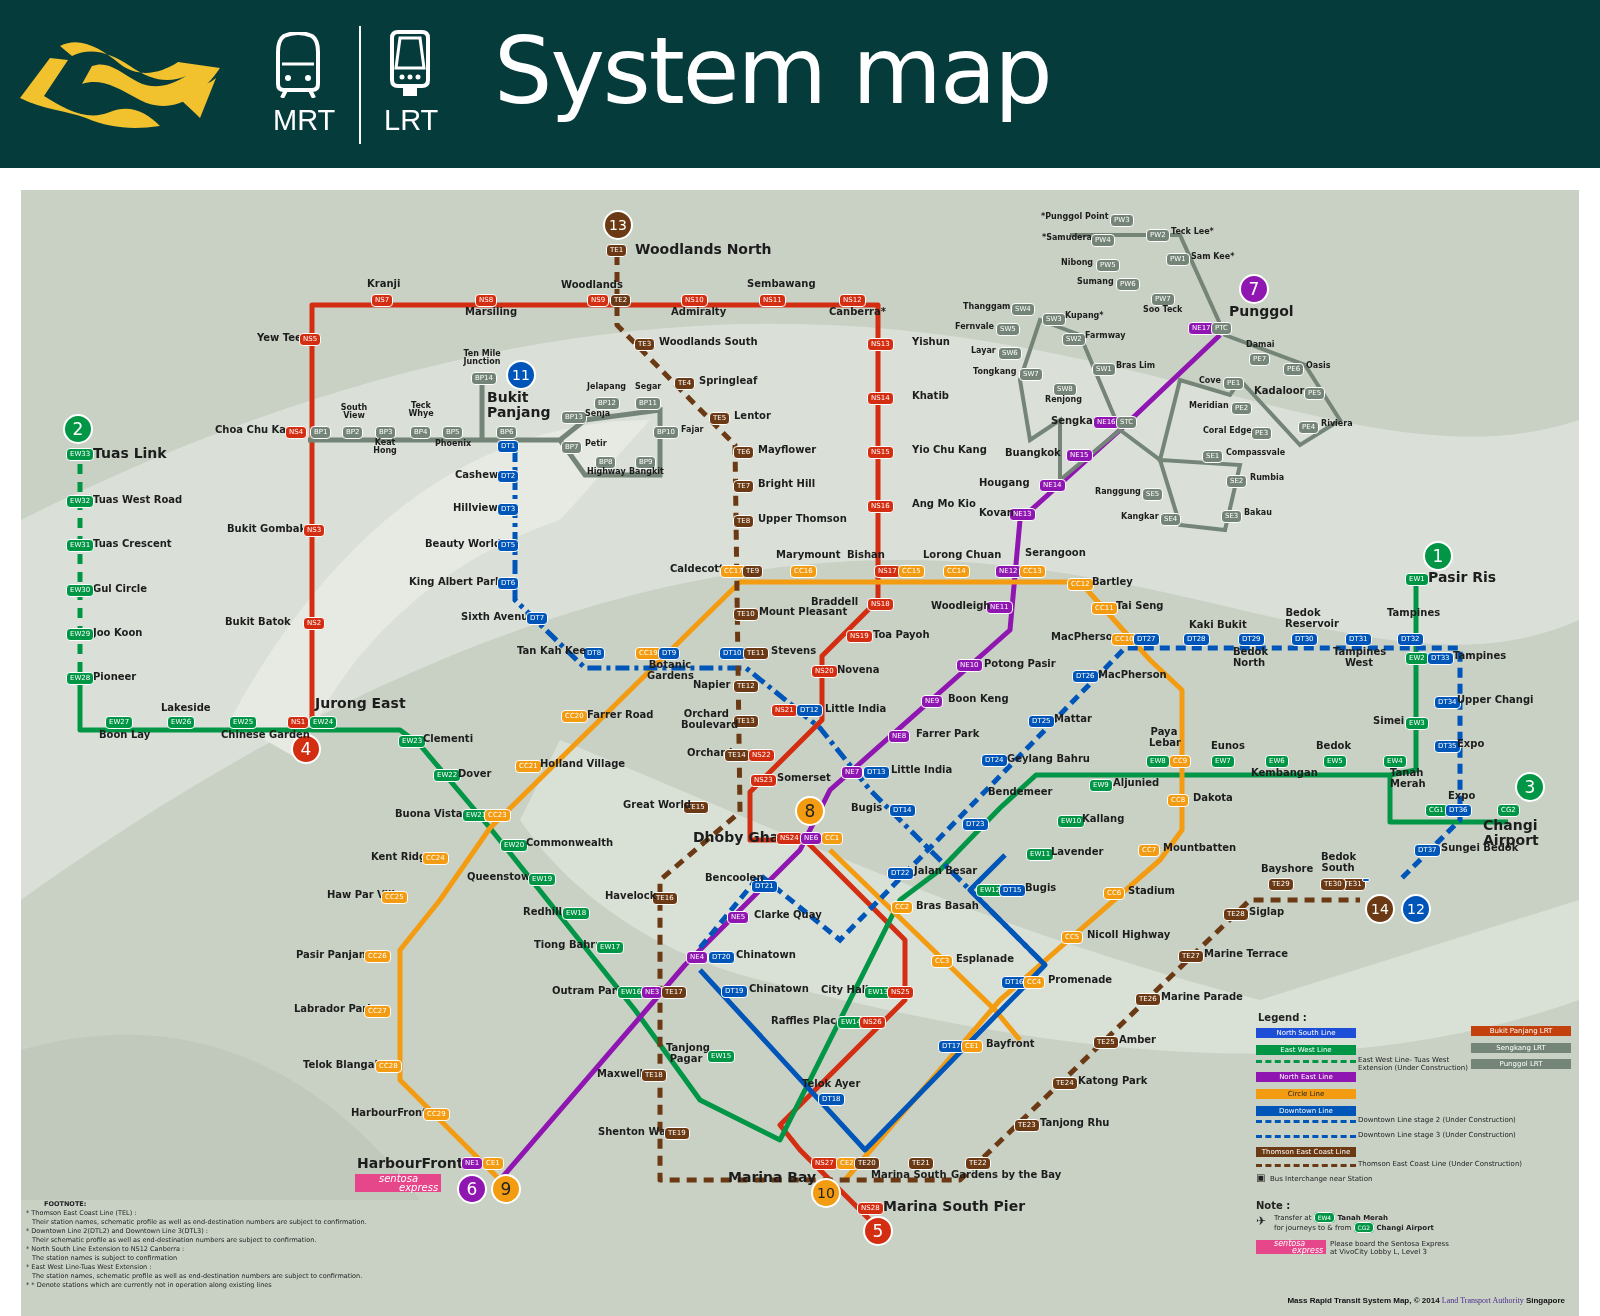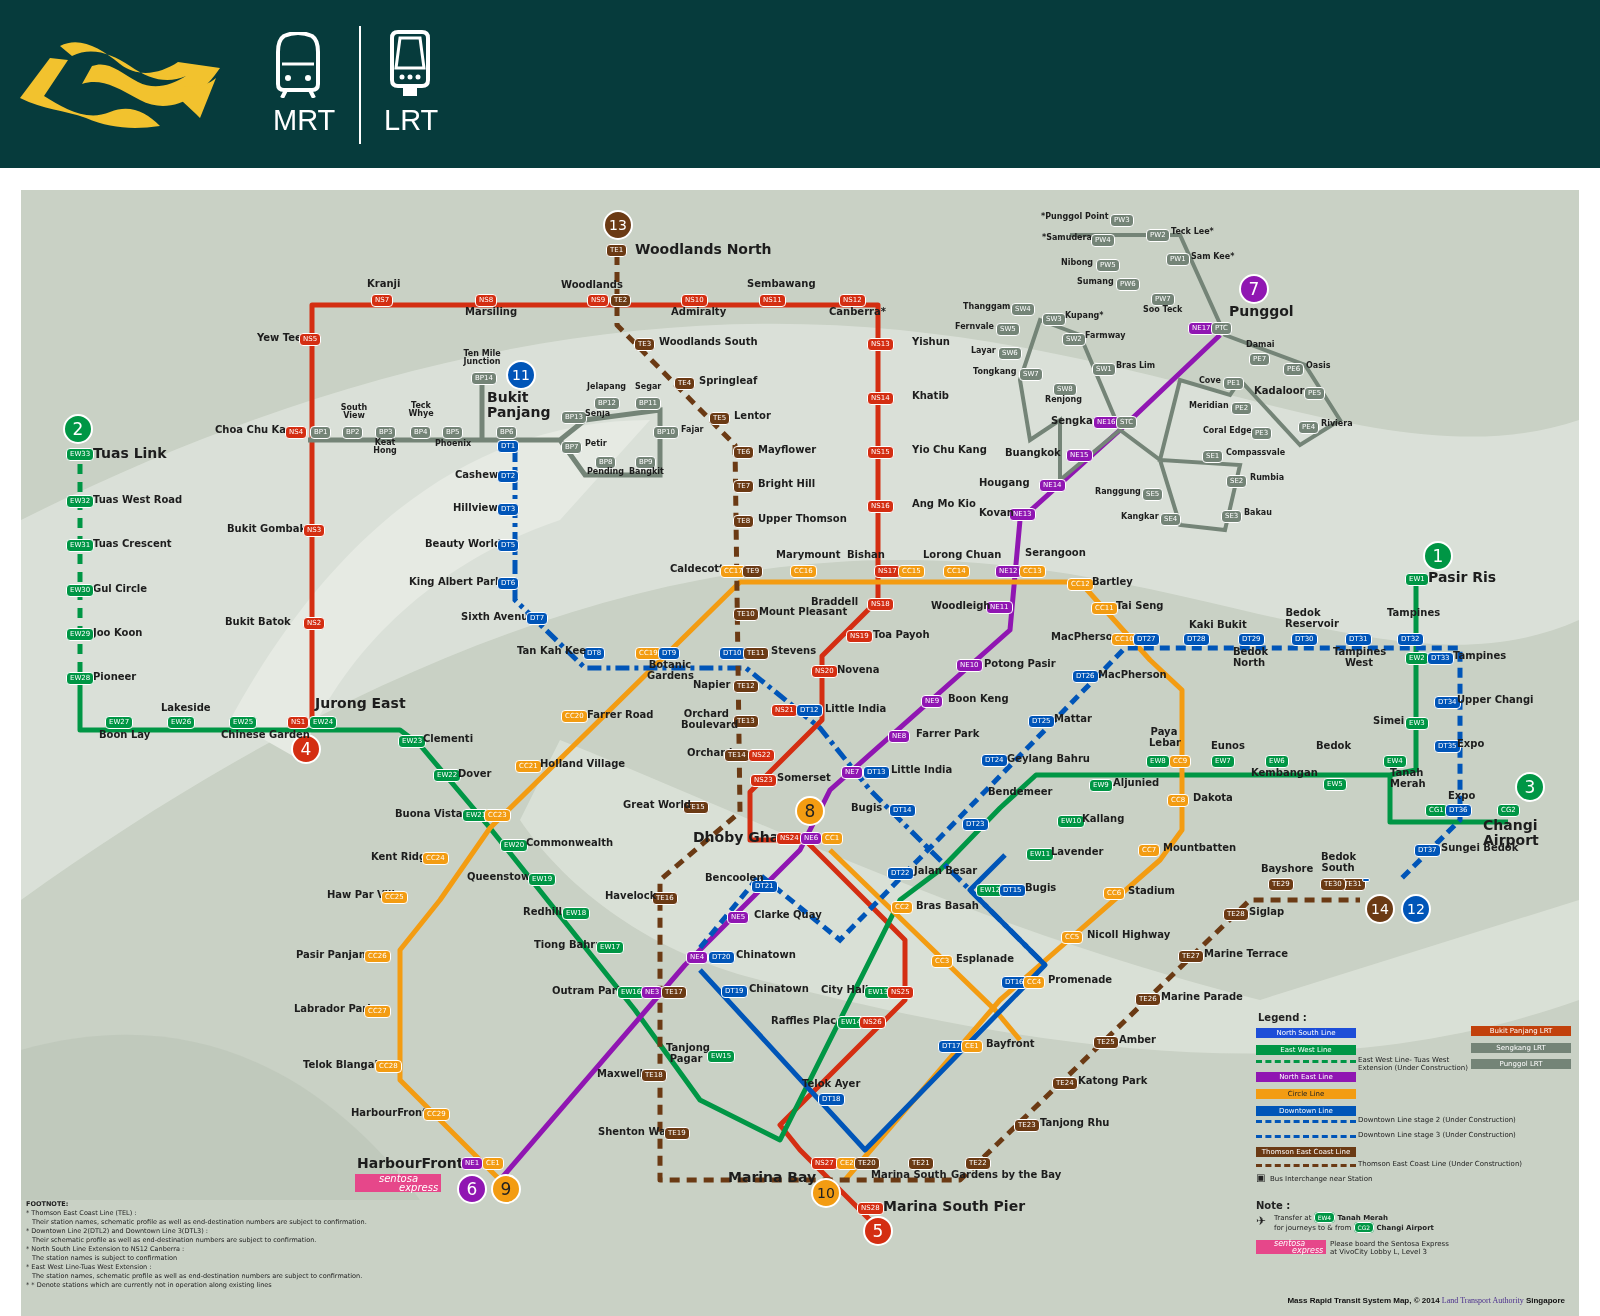--- a/index.html
+++ b/index.html
@@ -16,21 +16,21 @@
   .lbl{position:absolute;font-family:"DejaVu Sans",sans-serif;font-size:10px;font-weight:bold;color:#1d1d1d;white-space:nowrap;line-height:1.05;}
   .lbl.big{font-size:14px;}
   .code{position:absolute;font-family:"DejaVu Sans",sans-serif;font-size:7px;color:#fff;padding:1px 3px;border-radius:4px;border:1px solid #fff;white-space:nowrap;line-height:9px;}
   .ns{background:#d42e12;} .ew{background:#009645;} .ne{background:#9016b2;} .cc{background:#f39c12;} .dt{background:#0055b8;} .te{background:#6b3a14;} .lrt{background:#748477;}
   .num{position:absolute;width:26px;height:26px;border-radius:50%;color:#fff;font-size:17px;text-align:center;line-height:26px;font-family:"DejaVu Sans",sans-serif;border:2px solid #fff;}
   .legend{position:absolute;left:1256px;top:1012px;width:320px;font-family:"DejaVu Sans",sans-serif;}
   .legend .ttl{font-size:10px;font-weight:bold;color:#222;}
   .lg-item{position:absolute;width:100px;height:10px;font-size:7px;color:#fff;text-align:center;line-height:10px;}
   .lg-text{position:absolute;font-size:7px;color:#222;white-space:nowrap;}
   .footnote{position:absolute;left:26px;top:1197px;width:370px;font-size:6.5px;color:#222;line-height:9px;}
-  .footnote .t{font-weight:bold;}
+  .footnote .t{font-weight:bold;margin-left:18px;}
   .credit{position:absolute;right:35px;top:1296px;font-size:8px;font-weight:bold;color:#111;font-family:"Liberation Sans",sans-serif;}
   .credit .lta{color:#4a2e8c;font-weight:normal;font-family:"Liberation Serif",serif;}
   .sentosa{position:absolute;width:86px;height:18px;background:#e6478a;color:#fff;font-style:italic;font-size:10px;line-height:9px;}
 </style>
 </head>
 <body>
 
 <div class="header">
   <svg class="logo" width="205" height="92" viewBox="0 0 205 92">
     <path d="M40 8 C60 -2 80 10 100 26 C118 40 140 36 158 24 L200 30 C180 60 150 78 120 62 C95 48 80 40 62 46 L72 28 C88 22 100 34 118 44 C134 52 150 48 166 38 C148 46 130 42 110 28 C92 16 72 8 52 18 Z" fill="#f2c22e"></path>
@@ -48,20 +48,21 @@
   <div class="sep"></div>
   <svg style="position:absolute;left:390px;top:30px" width="40" height="68" viewBox="0 0 40 68">
     <path d="M8 2 L32 2 Q38 2 38 8 L38 50 Q38 56 32 56 L8 56 Q2 56 2 50 L2 8 Q2 2 8 2 Z" fill="none" stroke="#fff" stroke-width="4"></path>
     <path d="M10 8 L30 8 L34 38 L6 38 Z" fill="none" stroke="#fff" stroke-width="3"></path>
     <circle cx="12" cy="47" r="2.5" fill="#fff"></circle>
       <circle cx="20" cy="47" r="2.5" fill="#fff"></circle>
       <circle cx="28" cy="47" r="2.5" fill="#fff"></circle>
     <rect x="13" y="58" width="14" height="8" fill="#fff"></rect>
   </svg>
   <span class="lrt-label">LRT</span>
+  <span class="title">System map</span>
 </div>
 
 <div class="map">
   <svg class="mapsvg" width="1558" height="1126" viewBox="21 190 1558 1126">
 
     <path d="M21 520 C300 380 600 300 900 330 C1200 360 1400 480 1579 420 L1579 620 C1400 700 1200 560 900 560 C600 560 300 700 21 900 Z" fill="#dde3da" opacity="0.85"></path>
     <path d="M230 720 C350 500 500 420 650 420 L560 520 C440 560 340 650 300 760 Z" fill="#e6eae3"></path>
     <path d="M560 740 C760 820 980 930 1260 1000 L1579 900 L1579 1000 C1300 1100 1000 1040 760 980 C640 950 560 880 520 820 Z" fill="#dde3da" opacity="0.8"></path>
     <path d="M21 1050 C200 1000 330 1080 420 1200 L21 1200 Z" fill="#b8c2b3" opacity="0.5"></path>
 
@@ -220,21 +221,21 @@
   <span class="code ew" style="left:1404px;top:614px">CG1</span>
   <span class="code dt" style="left:1424px;top:614px">DT36</span>
   <span class="code ew" style="left:1476px;top:614px">CG2</span>
   <span class="lbl big" style="left:1462px;top:628px;width:54px;white-space:normal;text-align:center">Changi Airport</span>
   <span class="code dt" style="left:1393px;top:654px">DT37</span>
   <span class="lbl" style="left:1420px;top:653px">Sungei Bedok</span>
   <span class="code te" style="left:1319px;top:688px">TE31</span>
   <span class="code dt" style="left:1341px;top:688px"></span>
   <span class="lbl big" style="left:1368px;top:686px"></span>
 
-  <span class="code ew" style="left:1302px;top:588px">EW5</span>
+  <span class="code ew" style="left:1302px;top:565px">EW5</span>
   <span class="lbl" style="left:1295px;top:551px">Bedok</span>
   <span class="code ew" style="left:1244px;top:565px">EW6</span>
   <span class="lbl" style="left:1230px;top:578px">Kembangan</span>
   <span class="code ew" style="left:1190px;top:565px">EW7</span>
   <span class="lbl" style="left:1190px;top:551px">Eunos</span>
   <span class="code ew" style="left:1125px;top:565px">EW8</span>
   <span class="code cc" style="left:1148px;top:565px">CC9</span>
   <span class="lbl" style="left:1128px;top:537px;width:30px;white-space:normal;text-align:center">Paya Lebar</span>
   <span class="code cc" style="left:1146px;top:604px">CC8</span>
   <span class="lbl" style="left:1172px;top:603px">Dakota</span>
@@ -456,21 +457,21 @@
   <span class="lbl" style="left:564px;top:220px;font-size:8px">Senja</span>
   <span class="code lrt" style="left:573px;top:207px">BP12</span>
   <span class="lbl" style="left:566px;top:193px;font-size:8px">Jelapang</span>
   <span class="code lrt" style="left:614px;top:207px">BP11</span>
   <span class="lbl" style="left:614px;top:193px;font-size:8px">Segar</span>
   <span class="code lrt" style="left:632px;top:236px">BP10</span>
   <span class="lbl" style="left:660px;top:236px;font-size:8px">Fajar</span>
   <span class="code lrt" style="left:540px;top:251px">BP7</span>
   <span class="lbl" style="left:564px;top:250px;font-size:8px">Petir</span>
   <span class="code lrt" style="left:574px;top:266px">BP8</span>
-  <span class="lbl" style="left:566px;top:278px;font-size:8px">Pending</span>
+  <span class="lbl" style="left:566px;top:278px;font-size:8px">Highway</span>
   <span class="code lrt" style="left:614px;top:266px">BP9</span>
   <span class="lbl" style="left:608px;top:278px;font-size:8px">Bangkit</span>
 
   <span class="lbl" style="left:1020px;top:23px;font-size:8px">*Punggol Point</span>
   <span class="code lrt" style="left:1089px;top:24px">PW3</span>
   <span class="lbl" style="left:1021px;top:44px;font-size:8px">*Samudera</span>
   <span class="code lrt" style="left:1070px;top:44px">PW4</span>
   <span class="code lrt" style="left:1125px;top:39px">PW2</span>
   <span class="lbl" style="left:1150px;top:38px;font-size:8px">Teck Lee*</span>
   <span class="lbl" style="left:1040px;top:69px;font-size:8px">Nibong</span>

